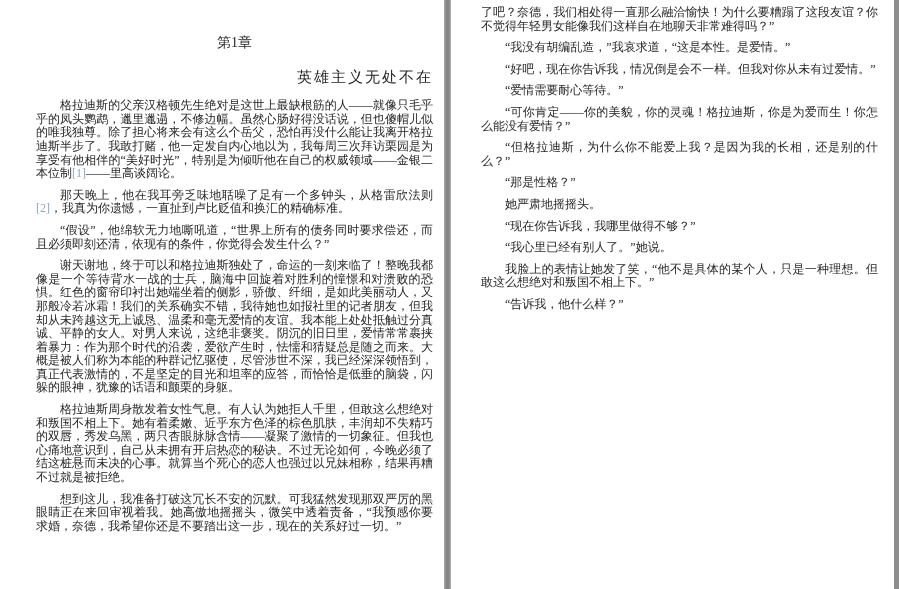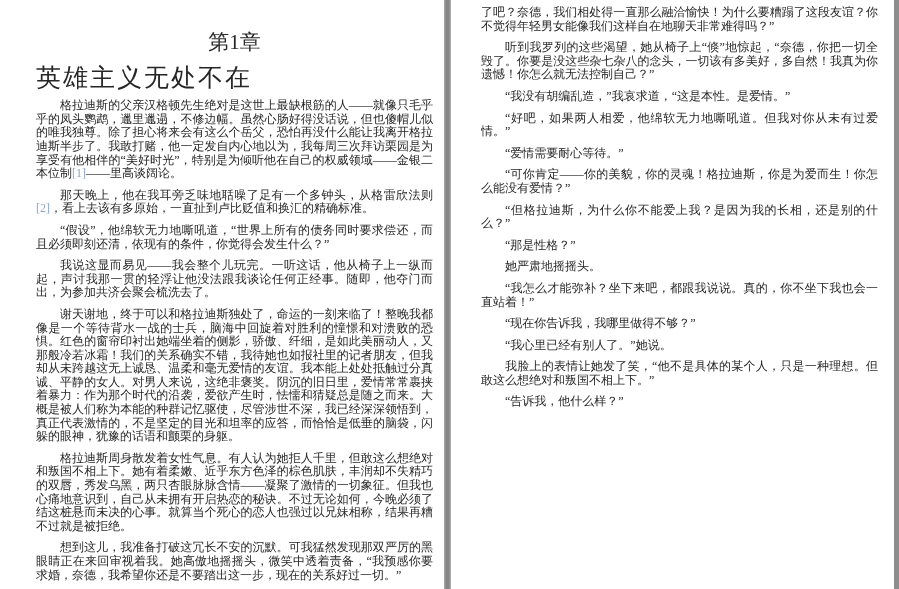--- a/index.html
+++ b/index.html
@@ -22,28 +22,28 @@
     font-size: 12px;
     line-height: 13.6px;
     text-align: justify;
     overflow: hidden;
   }
   .left-page  { left: 36px;  width: 397px; height: 589px; }
   .right-page { left: 481px; width: 397px; height: 589px; padding-top: 6px; }
   .chapter-label {
     margin: 36px 0 0 0;
     text-align: center;
-    font-size: 21px;
+    font-size: 14px;
     font-weight: 400;
     text-indent: 0;
   }
   .chapter-title {
     margin: 21px 0 15px 0;
-    text-align: left;
-    font-size: 25px;
+    text-align: right;
+    font-size: 15px;
     font-weight: 400;
     letter-spacing: 2px;
     text-indent: 0;
   }
   .para {
     margin: 0 0 8px 0;
     text-indent: 2em;
   }
   .para.cont { text-indent: 0; font-family: Liberation Serif, serif; }
   .fnref {
@@ -66,42 +66,39 @@
 </style>
 </head>
 <body>
 
 <div class="spread">
 
   <div class="page left-page">
     <p class="chapter-label">第1章</p>
     <p class="chapter-title">英雄主义无处不在</p>
     <p class="para"><span>格拉迪斯的父亲汉格顿先生绝对是这世上最缺根筋的人——就像只毛乎乎的凤头鹦鹉，邋里邋遢，不修边幅。虽然心肠好得没话说，但也傻帽儿似的唯我独尊。除了担心将来会有这么个岳父，恐怕再没什么能让我离开格拉迪斯半步了。我敢打赌，他一定发自内心地以为，我每周三次拜访栗园是为享受有他相伴的“美好时光”，特别是为倾听他在自己的权威领域——金银二本位制</span><span class="fnref">[1]</span><span>——里高谈阔论。</span></p>
-    <p class="para"><span>那天晚上，他在我耳旁乏味地聒噪了足有一个多钟头，从格雷欣法则</span><span class="fnref">[2]</span><span>，看上去该有多原始，一直扯到卢比贬值和换汇的精确标准。</span></p>
+    <p class="para"><span>那天晚上，他在我耳旁乏味地聒噪了足有一个多钟头，从格雷欣法则</span><span class="fnref">[2]</span><span>，我真为你遗憾，一直扯到卢比贬值和换汇的精确标准。</span></p>
     <p class="para">“假设”，他绵软无力地嘶吼道，“世界上所有的债务同时要求偿还，而且必须即刻还清，依现有的条件，你觉得会发生什么？”</p>
-    <p class="para">我说这显而易见——我会整个儿玩完。一听这话，他从椅子上一纵而起，声讨我那一贯的轻浮让他没法跟我谈论任何正经事。随即，他夺门而出，为参加共济会聚会梳洗去了。</p>
     <p class="para">谢天谢地，终于可以和格拉迪斯独处了，命运的一刻来临了！整晚我都像是一个等待背水一战的士兵，脑海中回旋着对胜利的憧憬和对溃败的恐惧。红色的窗帘印衬出她端坐着的侧影，骄傲、纤细，是如此美丽动人，又那般冷若冰霜！我们的关系确实不错，我待她也如报社里的记者朋友，但我却从未跨越这无上诚恳、温柔和毫无爱情的友谊。我本能上处处抵触过分真诚、平静的女人。对男人来说，这绝非褒奖。阴沉的旧日里，爱情常常裹挟着暴力：作为那个时代的沿袭，爱欲产生时，怯懦和猜疑总是随之而来。大概是被人们称为本能的种群记忆驱使，尽管涉世不深，我已经深深领悟到，真正代表激情的，不是坚定的目光和坦率的应答，而恰恰是低垂的脑袋，闪躲的眼神，犹豫的话语和颤栗的身躯。</p>
     <p class="para">格拉迪斯周身散发着女性气息。有人认为她拒人千里，但敢这么想绝对和叛国不相上下。她有着柔嫩、近乎东方色泽的棕色肌肤，丰润却不失精巧的双唇，秀发乌黑，两只杏眼脉脉含情——凝聚了激情的一切象征。但我也心痛地意识到，自己从未拥有开启热恋的秘诀。不过无论如何，今晚必须了结这桩悬而未决的心事。就算当个死心的恋人也强过以兄妹相称，结果再糟不过就是被拒绝。</p>
     <p class="para">想到这儿，我准备打破这冗长不安的沉默。可我猛然发现那双严厉的黑眼睛正在来回审视着我。她高傲地摇摇头，微笑中透着责备，“我预感你要求婚，奈德，我希望你还是不要踏出这一步，现在的关系好过一切。”</p>
 
   </div>
 
   <div class="divider"></div>
 
   <div class="page right-page">
     <p class="para cont">了吧？奈德，我们相处得一直那么融洽愉快！为什么要糟蹋了这段友谊？你不觉得年轻男女能像我们这样自在地聊天非常难得吗？”</p>
-    <p class="para">听到我罗列的这些渴望，她从椅子上“倏”地惊起，“奈德，你把一切全毁了。你要是没这些杂七杂八的念头，一切该有多美好，多自然！我真为你遗憾！你怎么就无法控制自己？”</p>
     <p class="para">“我没有胡编乱造，”我哀求道，“这是本性。是爱情。”</p>
-    <p class="para">“好吧，如果两人相爱，他绵软无力地嘶吼道。但我对你从未有过爱情。”</p>
+    <p class="para">“好吧，现在你告诉我，情况倒是会不一样。但我对你从未有过爱情。”</p>
     <p class="para">“爱情需要耐心等待。”</p>
     <p class="para">“可你肯定——你的美貌，你的灵魂！格拉迪斯，你是为爱而生！你怎么能没有爱情？”</p>
     <p class="para">“但格拉迪斯，为什么你不能爱上我？是因为我的长相，还是别的什么？”</p>
     <p class="para">“那是性格？”</p>
     <p class="para">她严肃地摇摇头。</p>
-    <p class="para">“我怎么才能弥补？坐下来吧，都跟我说说。真的，你不坐下我也会一直站着！”</p>
     <p class="para">“现在你告诉我，我哪里做得不够？”</p>
     <p class="para">“我心里已经有别人了。”她说。</p>
     <p class="para">我脸上的表情让她发了笑，“他不是具体的某个人，只是一种理想。但敢这么想绝对和叛国不相上下。”</p>
     <p class="para">“告诉我，他什么样？”</p>
   </div>
 
   <div class="page-edge"></div>
 
 </div>
 

